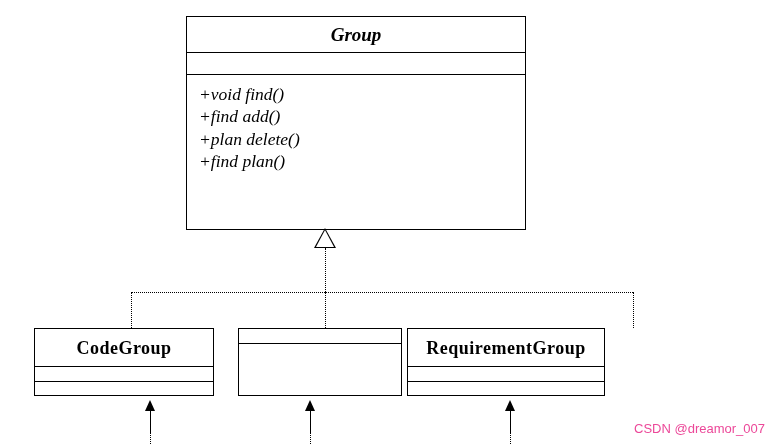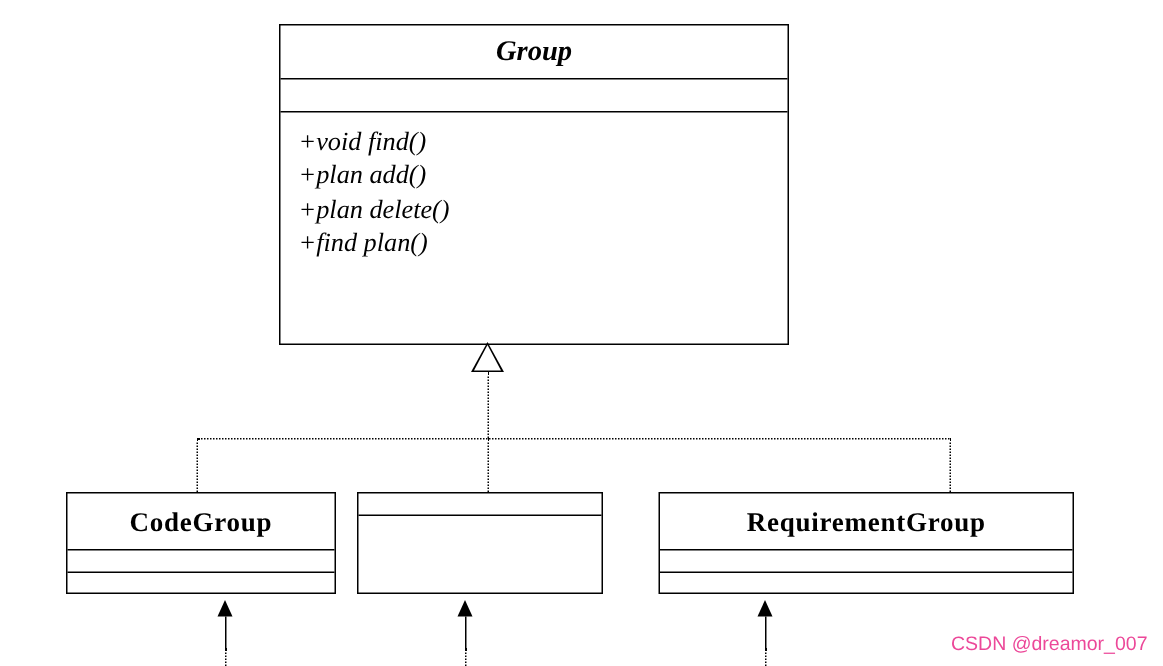--- a/index.html
+++ b/index.html
@@ -77,23 +77,23 @@
     line-height: 38px;
     font-size: 18px;
     letter-spacing: 0.5px;
   }
   .child-box .uml-attrs {
     height: 15px;
   }
   .child-box .uml-ops {
     height: 14px;
   }
-  #code-group  { left: 44px;  width: 180px; }
+  #code-group  { left: 34px;  width: 180px; }
   #page-group  { left: 238px; width: 164px; }
-  #req-group   { left: 439px; width: 277px; }
+  #req-group   { left: 407px; width: 198px; }
   .dotted-v {
     position: absolute;
     width: 0;
     border-left: 1px dotted #000000;
   }
   .dotted-h {
     position: absolute;
     height: 0;
     border-top: 1px dotted #000000;
   }
@@ -149,21 +149,21 @@
 </head>
 <body>
 
 <div id="canvas">
 
   <div class="uml-box" id="group-box">
     <div class="uml-title italic">Group</div>
     <div class="uml-attrs"></div>
     <div class="uml-ops">
       <div class="op-line">+void find()</div>
-      <div class="op-line">+plan add()</div>
+      <div class="op-line">+find add()</div>
       <div class="op-line">+plan delete()</div>
       <div class="op-line">+find plan()</div>
     </div>
   </div>
 
   <div class="tri-hollow" style="left:325px; top:228px;">
     <div class="outer"></div>
     <div class="inner"></div>
   </div>
 

